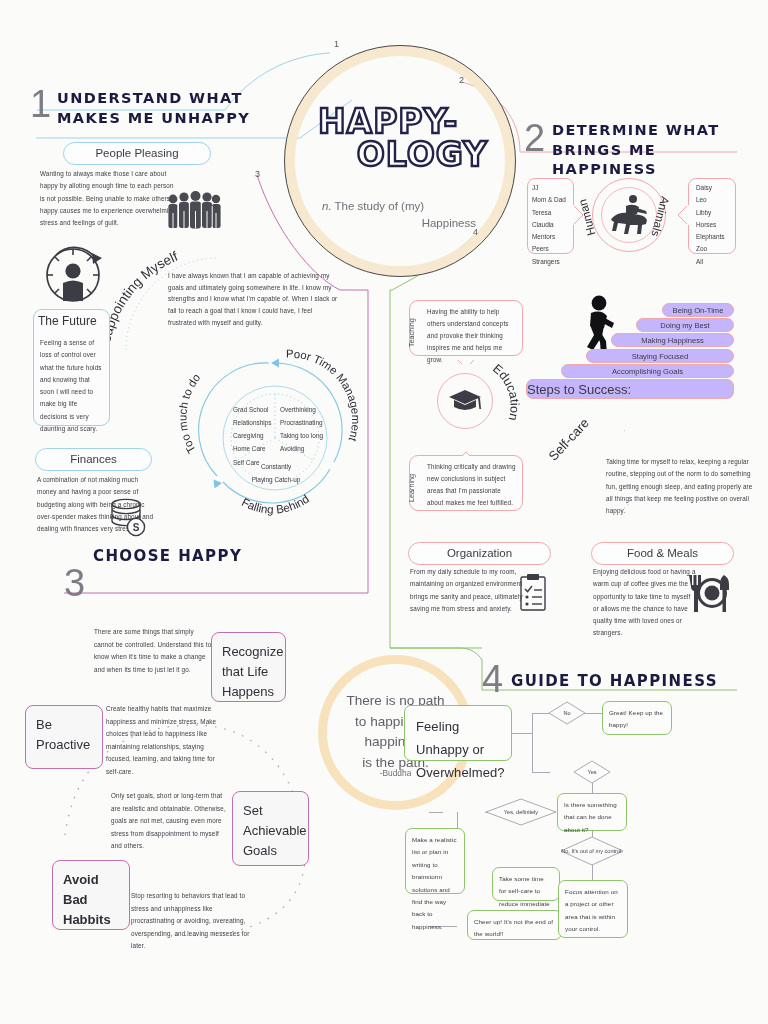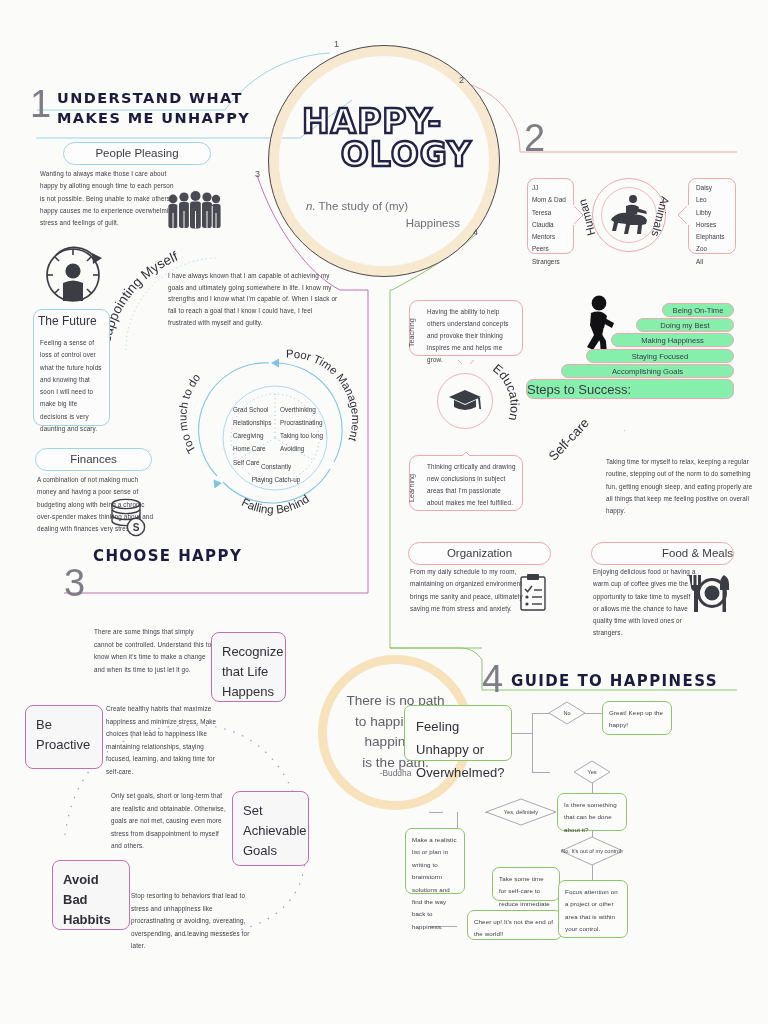--- a/index.html
+++ b/index.html
@@ -53,21 +53,21 @@
   .fc-diamond {
     position: absolute; display: flex; align-items: center; justify-content: center;
     text-align: center; font-size: 5.6px; color: #44444c; line-height: 1.5;
   }
   .fc-diamond svg { position: absolute; inset: 0; }
   .fc-diamond span { position: relative; z-index: 2; }
 
   
   .step {
     position: absolute; border: 1px solid #f0a8ad; border-radius: 7px;
-    background: #86efac; font-size: 7.6px; color: #3a3a44;
+    background: #c4b5fd; font-size: 7.6px; color: #3a3a44;
     display: flex; align-items: center; justify-content: center;
   }
   .step.main { font-size: 13px; justify-content: flex-start; }
 
   
   .bubble {
     position: absolute; border: 1px solid #f0a8ad; border-radius: 9px;
     background: #fdfcfc;
   }
   .bubble .tail {
@@ -97,21 +97,21 @@
     <path d="M364 140 L 364 578 L 36 578" fill="none" stroke="#9fd3ea" stroke-width="0.9" opacity="0"></path>
 
     <path d="M462 82 C 500 92 520 120 520 152 L 737 152" fill="none" stroke="#f0a8ad" stroke-width="1"></path>
 
     <path d="M257 175 C 275 230 310 275 340 290 L 368 290 L 368 593 L 64 593" fill="none" stroke="#c66fb0" stroke-width="1"></path>
 
     <path d="M476 234 C 455 255 420 275 392 290 L 390 290 L 390 648 L 482 648 L 482 648" fill="none" stroke="#8cc56a" stroke-width="1"></path>
     <path d="M390 648 L 460 648 C 470 648 478 653 482 660 L 482 690 L 737 690" fill="none" stroke="#8cc56a" stroke-width="1"></path>
   </svg>
 
-  <div class="abs" style="left:268px;top:45px;width:232px;height:232px;">
+  <div class="abs" style="left:284px;top:45px;width:232px;height:232px;">
     <div class="abs" style="left:0;top:0;width:232px;height:232px;border-radius:50%;border:11px solid #f7e9cf;"></div>
     <div class="abs" style="left:0;top:0;width:232px;height:232px;border-radius:50%;border:1px solid #4a4a52;"></div>
     <div class="abs" style="left:14px;top:60px;width:204px;text-align:center;">
       <div style="font-family:'DejaVu Sans',sans-serif;font-weight:bold;font-size:33px;letter-spacing:1px;color:#fff;
                   -webkit-text-stroke:2.4px #22224a; text-align:left; padding-left:20px; line-height:1.0;">HAPPY-</div>
       <div style="font-family:'DejaVu Sans',sans-serif;font-weight:bold;font-size:33px;letter-spacing:1px;color:#fff;
                   -webkit-text-stroke:2.4px #22224a; text-align:right; padding-right:14px; line-height:1.05;">OLOGY</div>
     </div>
     <div class="abs" style="left:38px;top:153px;width:158px;font-size:11.5px;color:#6f6f78;line-height:1.5;">
       <div style="text-align:left;">
@@ -265,20 +265,24 @@
       <div>Taking too long</div>
       <div>Avoiding</div>
     </div>
     <div class="abs" style="left:50px;top:110px;width:62px;text-align:center;font-size:6.4px;line-height:2.05;color:#3a3a42;">
       <div>Constantly</div>
       <div>Playing Catch-up</div>
     </div>
   </div>
 
   <div class="abs num" style="left:524px;top:119px;">2</div>
+  <div class="abs" style="left:552px;top:121px;width:205px;">
+    <div class="sec-title">DETERMINE WHAT</div>
+    <div class="sec-title">BRINGS ME HAPPINESS</div>
+  </div>
 
   <div class="abs" style="left:592px;top:178px;width:74px;height:74px;">
     <div class="abs" style="left:0;top:0;width:74px;height:74px;border-radius:50%;border:1px solid #f0a8ad;"></div>
     <div class="abs" style="left:9px;top:9px;width:56px;height:56px;border-radius:50%;border:1px solid #f3b8bc;"></div>
     <svg class="abs" style="left:14px;top:16px;" width="46" height="42" viewBox="0 0 46 42">
       <g fill="#3c3c44">
         <circle cx="27" cy="5" r="4"></circle>
         <path d="M20 12 q7 -3 13 1 l-2 7 -11 0 z"></path>
         <path d="M31 14 l9 3 1 3 -10 -2 z"></path>
         <path d="M20 19 q-4 4 -2 8 l5 -1 z"></path>
@@ -390,21 +394,21 @@
     <path d="M5 16 l2.6 2.6 L12 13" fill="none" stroke="#3c3c44" stroke-width="1.5"></path>
     <circle cx="7" cy="24" r="1.6" fill="#3c3c44"></circle>
     <circle cx="7" cy="31" r="1.6" fill="#3c3c44"></circle>
     <g stroke="#3c3c44" stroke-width="1.4">
       <line x1="14" y1="17" x2="22" y2="17"></line>
       <line x1="12" y1="24" x2="22" y2="24"></line>
       <line x1="12" y1="31" x2="22" y2="31"></line>
     </g>
   </svg>
 
-  <div class="abs pill pink" style="left:591px;top:542px;width:143px;text-align:right;">Food &amp; Meals</div>
+  <div class="abs pill pink" style="left:591px;top:542px;width:143px;">Food &amp; Meals</div>
   <div class="abs body-txt" style="left:593px;top:566px;width:104px;">Enjoying delicious food or having a warm cup of coffee gives me the opportunity to take time to myself or allows me the chance to have quality time with loved ones or strangers.</div>
   <svg class="abs" style="left:688px;top:574px;" width="42" height="40" viewBox="0 0 42 40">
     <g fill="#3c3c44">
       <path d="M1 1 l3 0 0 10 1.5 0 0 -10 3 0 0 10 1.5 0 0 -10 3 0 0 12 q0 3 -3 4 l0 21 -4 0 0 -21 q-3 -1 -3 -4 z"></path>
       <circle cx="24" cy="19" r="13.5" fill="none" stroke="#3c3c44" stroke-width="3"></circle>
       <circle cx="24" cy="19" r="7.5"></circle>
       <path d="M36 1 q5 3 5 9 l0 6 -3 0 0 22 -3.5 0 0 -22 -2.5 0 0 -6 q0 -6 4 -9 z"></path>
     </g>
   </svg>
 

